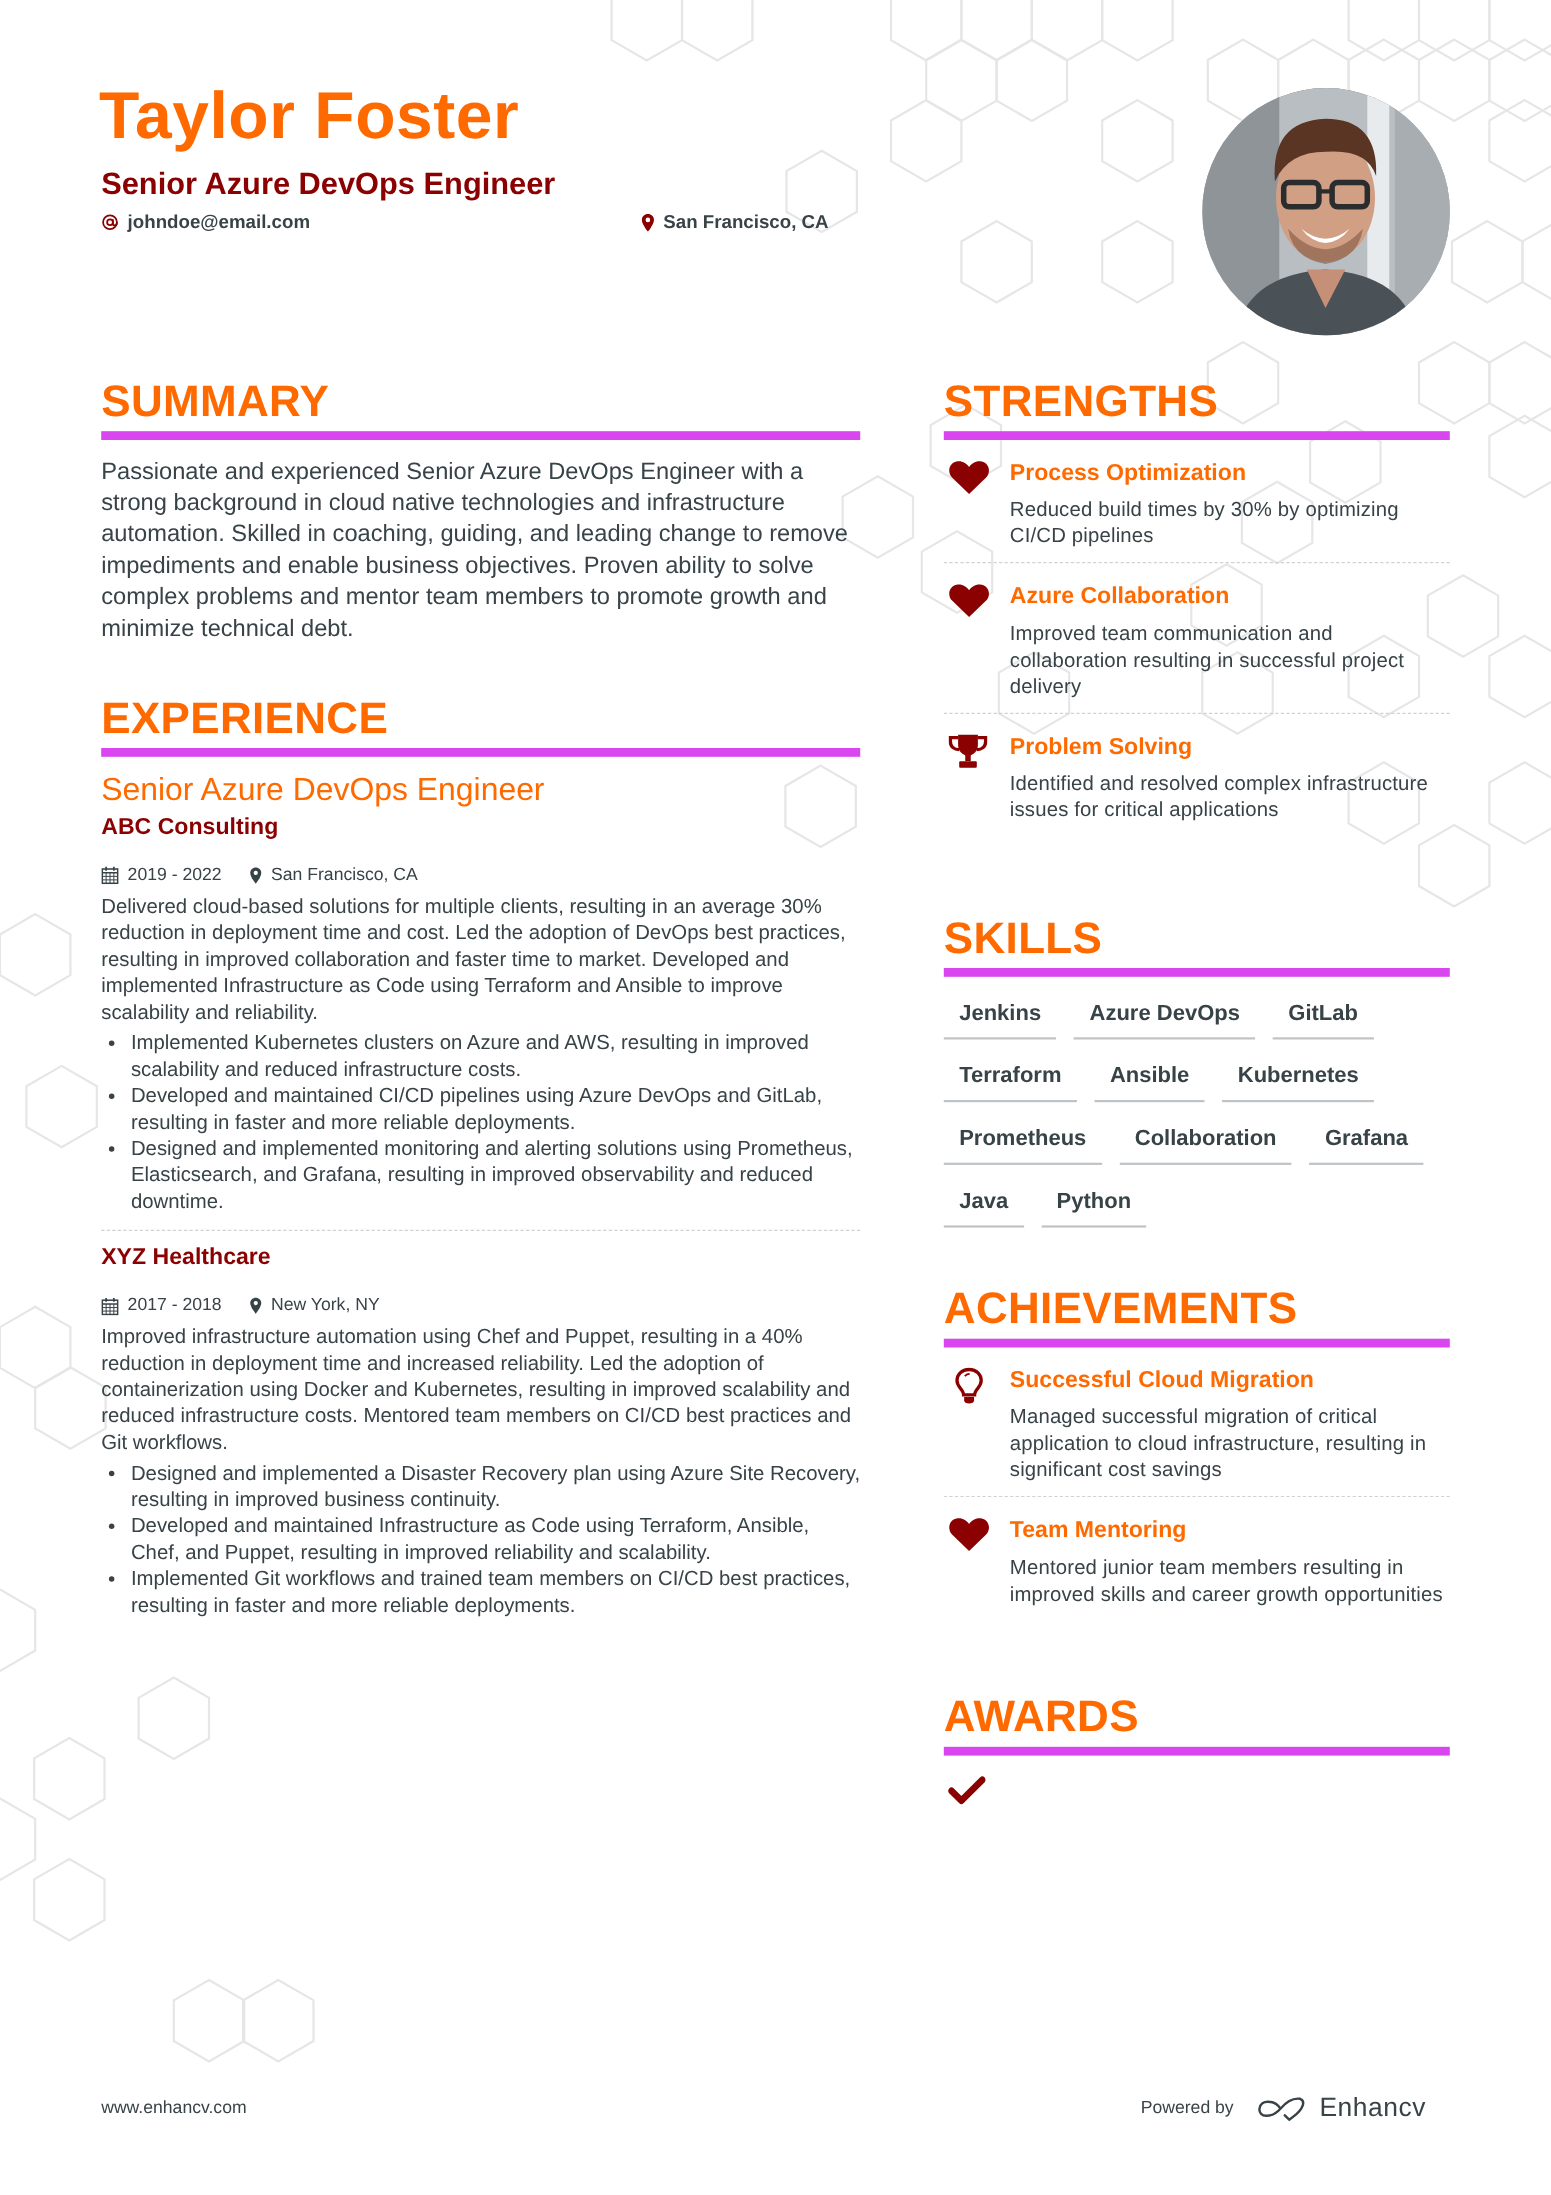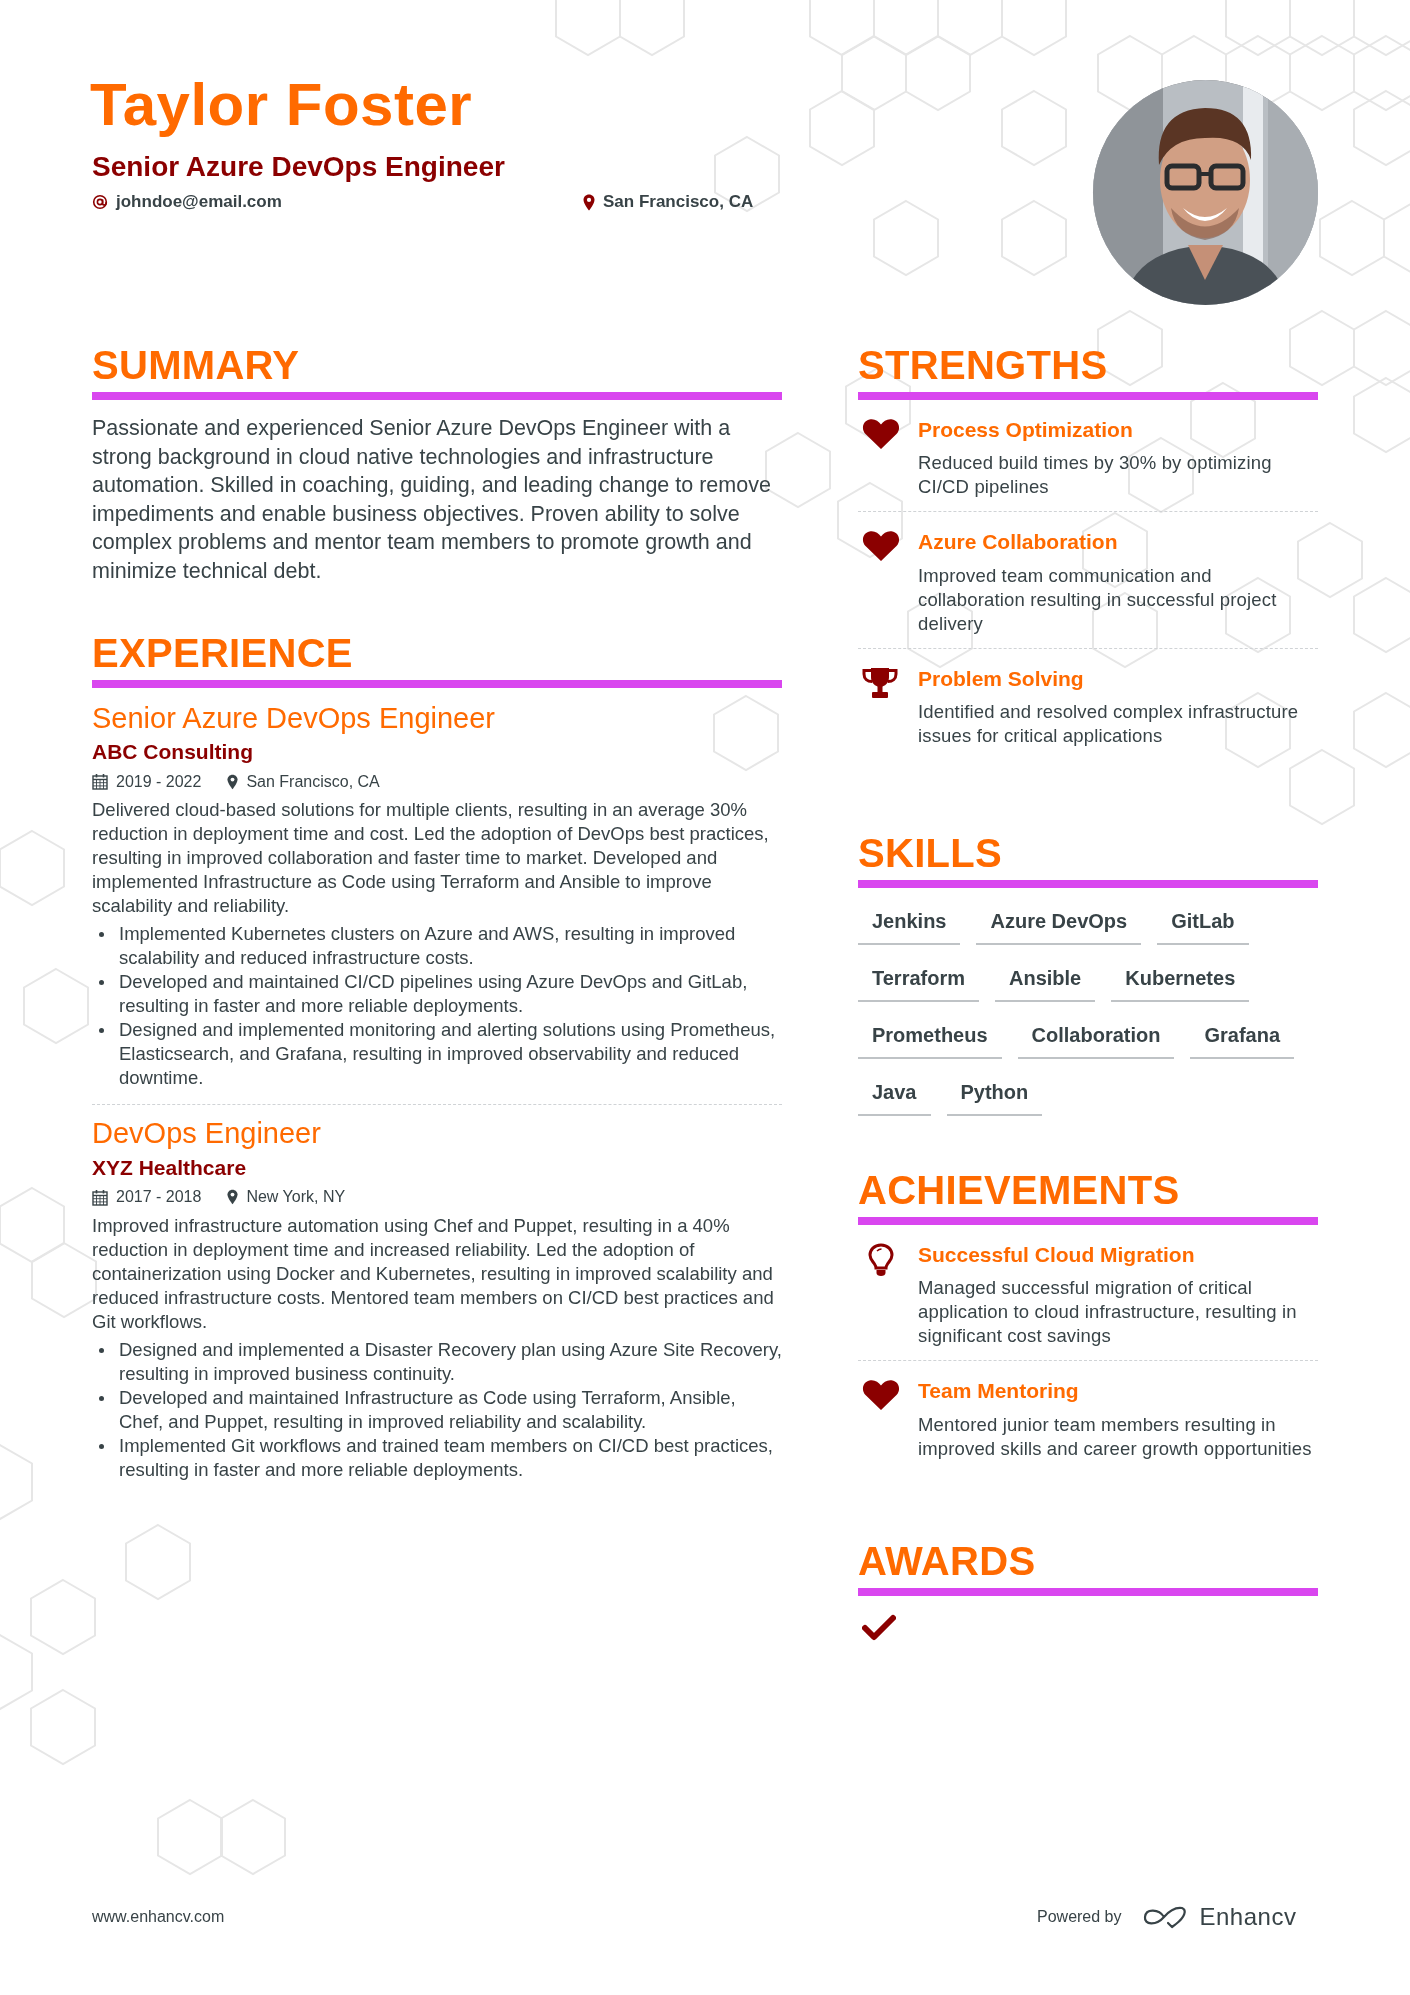--- a/index.html
+++ b/index.html
@@ -46,21 +46,21 @@
   .right { left: 858px; width: 460px; }
 
   .summary-text {
     margin-top: 14px; font-size: 21.5px; line-height: 28.5px; color: #384347;
   }
 
   
   .job { margin-top: 12px; }
   .job-title { font-size: 29px; color: #ff6a00; line-height: 1.25; }
   .company { font-size: 21px; font-weight: bold; color: #8b0000; line-height: 1.3; margin-top: 2px; }
-  .meta { display: flex; align-items: center; gap: 26px; font-size: 16px; color: #384347; margin-top: 6px; line-height: 1.3; }
+  .meta { display: flex; align-items: center; gap: 26px; font-size: 16px; color: #384347; margin-top: 20px; line-height: 1.3; }
   .meta .item { display: flex; align-items: center; gap: 8px; }
   .meta svg { display: block; }
   .desc { font-size: 18.5px; line-height: 24px; margin-top: 6px; color: #384347; }
   .bullets { list-style: none; margin-top: 4px; }
   .bullets li { position: relative; padding-left: 27px; font-size: 18.5px; line-height: 24px; color: #384347; }
   .bullets li::before { content: ""; position: absolute; left: 7px; top: 10px; width: 5px; height: 5px; border-radius: 50%; background: #384347; }
   .divider { border-top: 1.5px dashed #d0d3d6; margin-top: 14px; margin-bottom: 10px; }
 
   
   .feat { display: flex; padding: 16px 0 12px 0; border-bottom: 1.5px dashed #d0d3d6; }
@@ -227,21 +227,20 @@
       <ul class="bullets">
         <li>Implemented Kubernetes clusters on Azure and AWS, resulting in improved scalability and reduced infrastructure costs.</li>
         <li>Developed and maintained CI/CD pipelines using Azure DevOps and GitLab, resulting in faster and more reliable deployments.</li>
         <li>Designed and implemented monitoring and alerting solutions using Prometheus, Elasticsearch, and Grafana, resulting in improved observability and reduced downtime.</li>
       </ul>
     </div>
 
     <div class="divider"></div>
 
     <div class="job" style="margin-top:0">
-      <div class="job-title">DevOps Engineer</div>
       <div class="company">XYZ Healthcare</div>
       <div class="meta">
         <span class="item">
           <svg width="16" height="17" viewBox="0 0 16 17">
               <rect x="1" y="3" width="14" height="13" fill="none" stroke="#384347" stroke-width="1.4"></rect>
               <line x1="1" y1="6.5" x2="15" y2="6.5" stroke="#384347" stroke-width="1.4"></line>
               <line x1="4.5" y1="1" x2="4.5" y2="4.5" stroke="#384347" stroke-width="1.6"></line>
               <line x1="11.5" y1="1" x2="11.5" y2="4.5" stroke="#384347" stroke-width="1.6"></line>
               <path d="M4.5 6.5 V16 M8 6.5 V16 M11.5 6.5 V16 M1 9.7 H15 M1 12.9 H15" stroke="#384347" stroke-width="0.9"></path>
             </svg>

